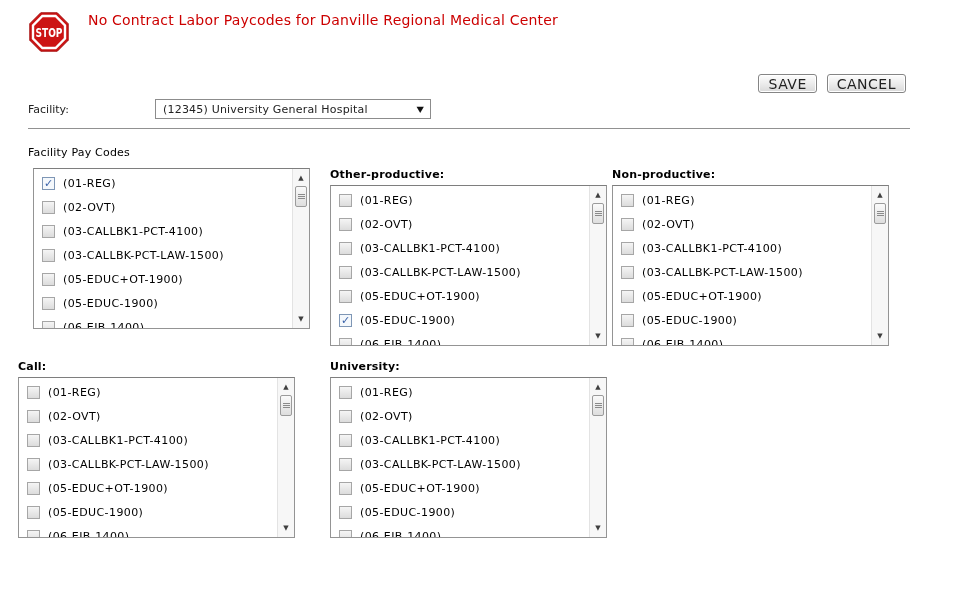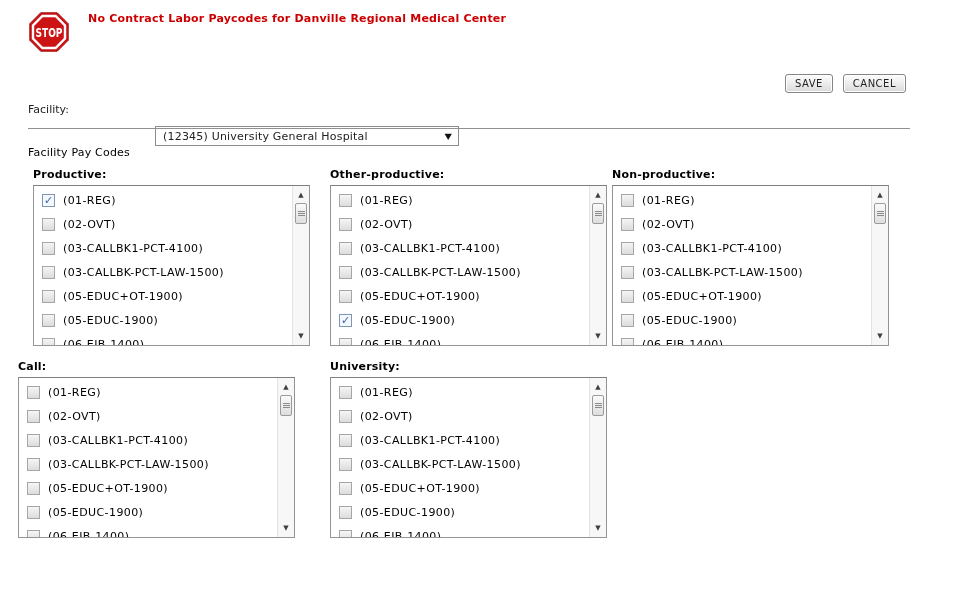--- a/index.html
+++ b/index.html
@@ -3,36 +3,36 @@
 <meta charset="utf-8">
 <style>
   html,body{margin:0;padding:0}
   body{
     width:972px;height:595px;position:relative;background:#ffffff;
     font-family:"DejaVu Sans","Liberation Sans",sans-serif;font-size:11px;color:#000;
     overflow:hidden;
   }
   
   .alert{position:absolute;left:29px;top:12px;display:flex;align-items:flex-start;gap:19px}
-  .alert-text{color:#cc0000;font-weight:bold;font-size:11px;letter-spacing:0.2px}
+  .alert-text{color:#cc0000;font-weight:normal;font-size:14px;letter-spacing:0.2px}
   
   .actions{position:absolute;top:74px;right:66px;display:flex;gap:10px}
   .btn{
-    height:19px;padding:1px 9px 2px;font-size:10px;letter-spacing:0.5px;color:#222;
+    height:19px;padding:1px 9px 2px;font-size:14px;letter-spacing:0.5px;color:#222;
     font-family:"DejaVu Sans","Liberation Sans",sans-serif;
     background:linear-gradient(#fdfdfd,#eeeeee 45%,#d9d9d9);
     border:1px solid #858585;border-radius:3px;box-shadow:inset 0 0 0 1px #ffffff;
     cursor:pointer;
   }
   
   .facility-label{position:absolute;left:28px;top:103px;color:#222}
   .select{
-    position:absolute;left:155px;top:99px;width:304px;height:20px;box-sizing:border-box;
+    position:absolute;left:155px;top:99px;width:276px;height:20px;box-sizing:border-box;
     border:1px solid #8c8c8c;background:#fff;display:flex;align-items:center;
-    justify-content:space-between;padding:0 7px;cursor:default;margin-top:27px;
+    justify-content:space-between;padding:0 7px;cursor:default;
   }
   .select .value{white-space:nowrap;overflow:hidden;letter-spacing:0.2px;color:#222}
   .select .arrow{font-size:8px;color:#111;transform:scaleX(1.2)}
   .divider{position:absolute;left:28px;top:128px;width:882px;height:0;border-top:1px solid #919191}
   .section-title{position:absolute;left:28px;top:146px;font-weight:normal;letter-spacing:0.2px}
   
   .paycode-list{position:absolute;width:277px}
   .list-productive{left:33px;top:168px}
   .list-other-productive{left:330px;top:168px}
   .list-non-productive{left:612px;top:168px}
@@ -86,21 +86,20 @@
 <div class="select">
   <span class="value">(12345) University General Hospital</span>
   <span class="arrow">▼</span>
 </div>
 
 <div class="divider"></div>
 <div class="section-title">Facility Pay Codes</div>
 
 <div id="lists-container">
     <div class="paycode-list list-productive">
-    <div class="list-label">Productive:</div>
     <div class="listbox">
       <div class="items">
           <div class="item">
     <span class="cb checked">✓</span>
     <span class="item-label">(01-REG)</span>
   </div>
           <div class="item">
     <span class="cb"></span>
     <span class="item-label">(02-OVT)</span>
   </div>

